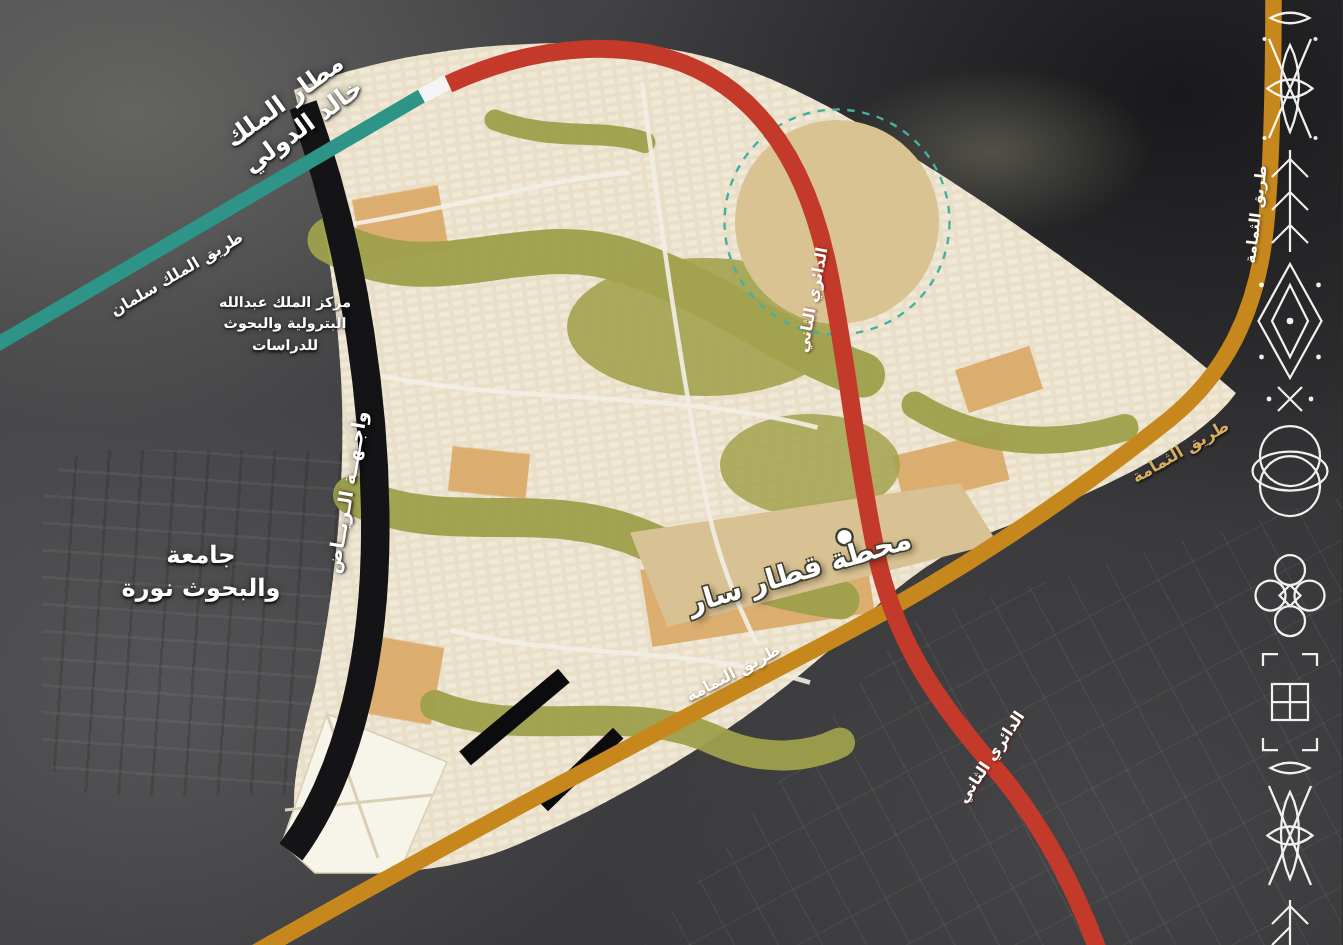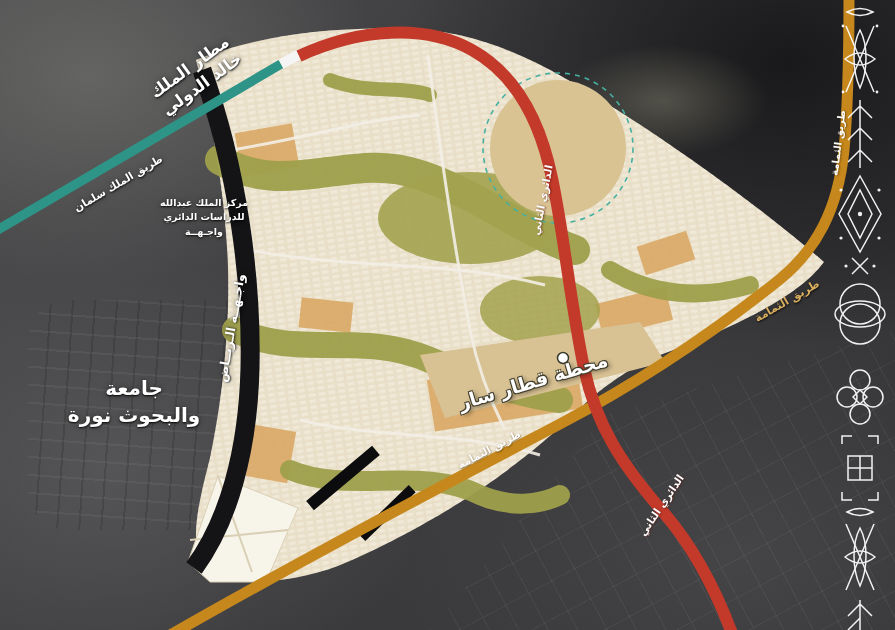--- a/index.html
+++ b/index.html
@@ -38,23 +38,23 @@
   }
   svg.map{position:absolute;inset:0;}
   
   .label{
     position:absolute;color:#fff;direction:rtl;text-align:center;white-space:nowrap;
     font-weight:bold;
     text-shadow:0 1px 2px rgba(0,0,0,.9),0 0 6px rgba(0,0,0,.45);
   }
   .lab-airport   {left:196px;top:76px; font-size:16.5px;line-height:1.3;transform:translate(-50%,-50%) rotate(-36deg);}
   .lab-salman    {left:118px;top:183px;font-size:10.5px;letter-spacing:.5px;transform:translate(-50%,-50%) rotate(-30.5deg);}
-  .lab-kapsarc   {left:190px;top:217px;font-size:9.5px;line-height:1.5;transform:translate(-50%,-50%);margin-left:14px;}
+  .lab-kapsarc   {left:190px;top:217px;font-size:9.5px;line-height:1.5;transform:translate(-50%,-50%);}
   .lab-front     {left:231px;top:328px;font-size:12.5px;letter-spacing:3px;transform:translate(-50%,-50%) rotate(-80deg);}
-  .lab-pnu       {left:134px;top:402px;font-size:20px;line-height:1.35;transform:translate(-50%,-50%);}
+  .lab-pnu       {left:134px;top:381px;font-size:16px;line-height:1.35;transform:translate(-50%,-50%);}
   .lab-station   {left:533px;top:381px;font-size:19px;transform:translate(-50%,-50%) rotate(-16.5deg);
                   text-shadow:1px 1px 0 #43402e,-1px -1px 0 #43402e,1px -1px 0 #43402e,-1px 1px 0 #43402e,2px 2px 5px rgba(0,0,0,.55);}
   .lab-ring-n    {left:542px;top:200px;font-size:10.5px;transform:translate(-50%,-50%) rotate(-79deg);text-shadow:0 1px 2px rgba(90,20,10,.8);}
   .lab-ring-s    {left:661px;top:505px;font-size:10.5px;transform:translate(-50%,-50%) rotate(-56deg);text-shadow:0 1px 2px rgba(90,20,10,.8);}
   .lab-thu-c     {left:489px;top:449px;font-size:10.5px;transform:translate(-50%,-50%) rotate(-28deg);text-shadow:0 1px 2px rgba(90,60,10,.8);}
   .lab-thu-e     {left:787px;top:301px;font-size:11px;color:#d9ae5f;transform:translate(-50%,-50%) rotate(-30deg);text-shadow:0 1px 2px rgba(0,0,0,.9);}
   .lab-thu-n     {left:838px;top:143px;font-size:10px;transform:translate(-50%,-50%) rotate(-83deg);text-shadow:0 1px 2px rgba(90,60,10,.8);}
 </style>
 </head>
 <body>
@@ -186,22 +186,22 @@
     <div>مطار الملك</div>
     <div>خالد الدولي</div>
   </div>
 
   <div class="label lab-salman">
     <span>طريق الملك سلمان</span>
   </div>
 
   <div class="label lab-kapsarc">
     <div>مركز الملك عبدالله</div>
-    <div>للدراسات الدائري</div>
-    <div>واجـهــة</div>
+    <div>البترولية والبحوث</div>
+    <div>للدراسات</div>
   </div>
 
   <div class="label lab-front">
     <span>واجـهــة الـريــاض</span>
   </div>
 
   <div class="label lab-pnu">
     <div>جامعة</div>
     <div>والبحوث نورة</div>
   </div>

